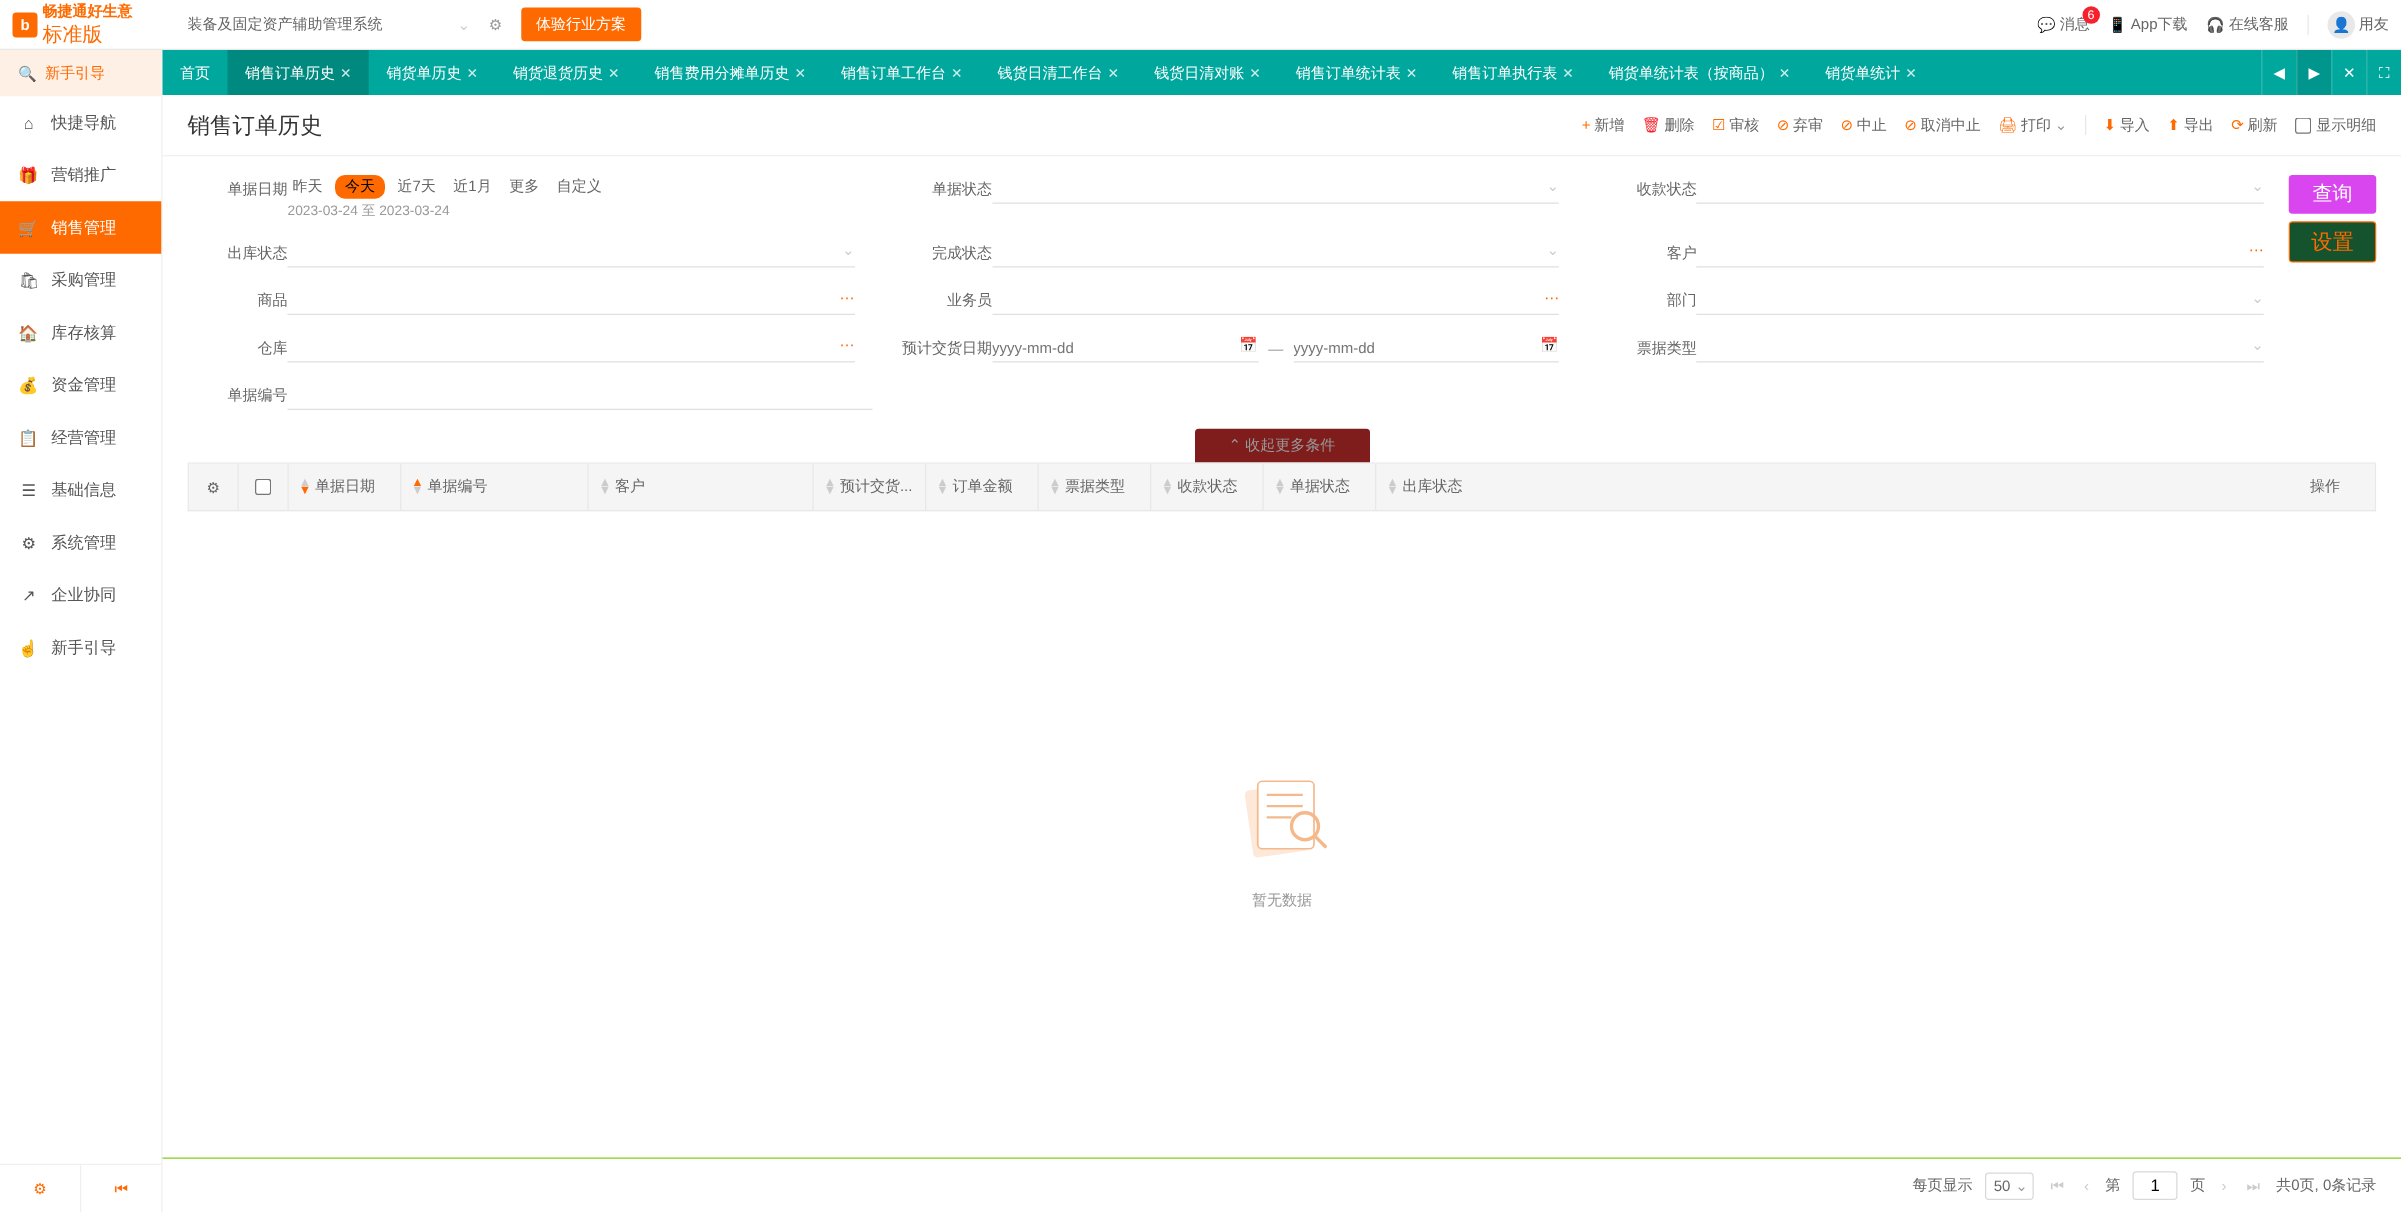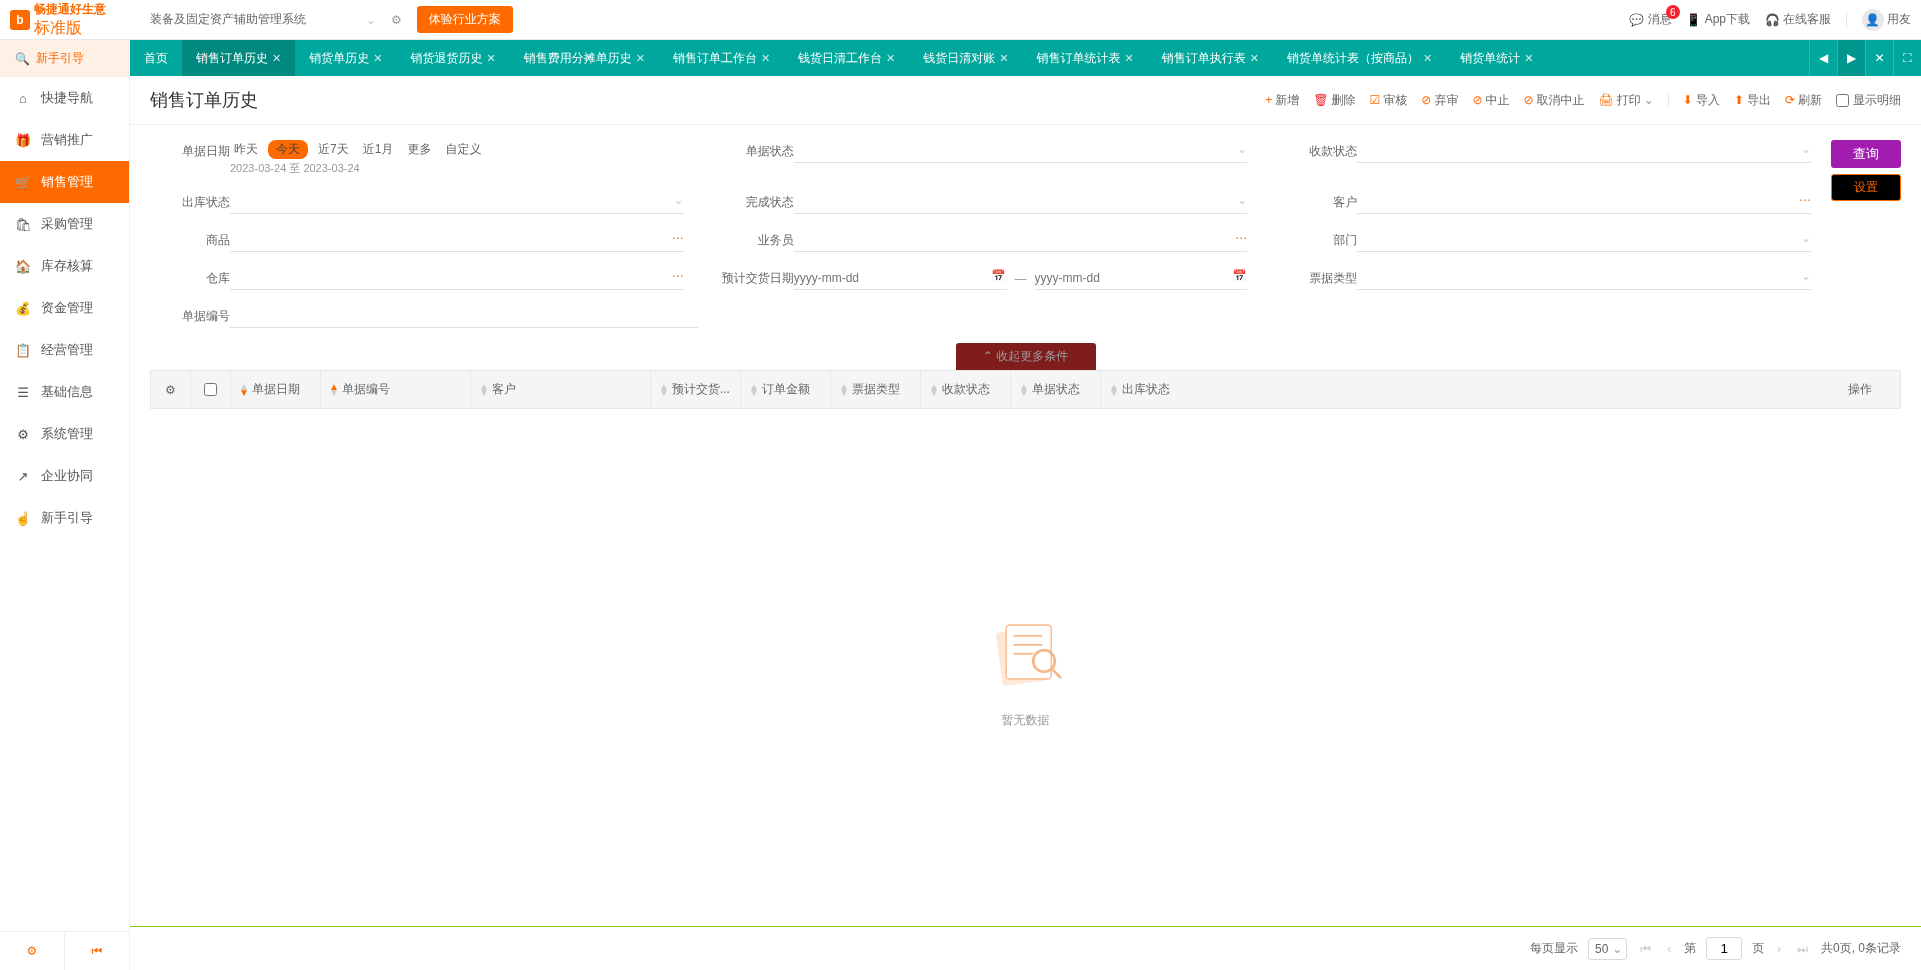--- a/index.html
+++ b/index.html
@@ -59,31 +59,31 @@
     .checkbox-label { display:flex; align-items:center; gap:4px; color:#666;}
     
     
     .filter-area { padding: 15px 20px 0; }
     .filter-row { display: flex; gap: 30px; margin-bottom: 15px; }
     .filter-group { display: flex; align-items: flex-start; flex: 1; }
     .filter-label { width: 80px; text-align: right; color: #666; padding-top: 3px; font-size:12px;}
     .filter-content { flex: 1; }
     .date-tabs { display: flex; gap: 6px; align-items: center; font-size:12px;}
     .date-tab { color: #666; padding:1px 4px; cursor:pointer;}
-    .date-tab.active { background: #ff6a00; color: #404040; border-radius: 8px; padding: 1px 8px; }
+    .date-tab.active { background: #ff6a00; color: #000000; border-radius: 8px; padding: 1px 8px; }
     .date-range { color: #999; font-size: 11px; margin-top: 2px; }
     .input-line { border:none; border-bottom: 1px solid #e0e0e0; width: 100%; padding: 4px 20px 4px 0; font-size:12px; outline:none; background:transparent;}
     .input-wrap { position: relative; flex:1;}
     .input-suffix { position: absolute; right: 0; top: 2px; color: #ccc; cursor:pointer;}
     .suffix-orange { color:#ff6a00;}
     .date-input-row { display:flex; align-items:center; gap:8px;}
     .date-input-row .dash { color:#999;}
     .side-buttons { width:70px; display:flex; flex-direction:column; gap:6px; margin-left:20px;}
-    .btn-query { background: #a21caf; color: #fff; border: none; padding: 5px 0; border-radius: 3px; cursor:pointer; font-size:13px;}
-    .btn-setting { background: #000000; color: #ff6a00; border: 1px solid #ff6a00; padding: 4px 0; border-radius: 3px; cursor:pointer; font-size:12px;}
+    .btn-query { background: #d946ef; color: #fff; border: none; padding: 5px 0; border-radius: 3px; cursor:pointer; font-size:16px;}
+    .btn-setting { background: #14532d; color: #ff6a00; border: 1px solid #ff6a00; padding: 4px 0; border-radius: 3px; cursor:pointer; font-size:17px;}
     
     .collapse-bar { text-align: center; padding: 5px; color: #999; cursor:pointer; font-size:12px; background:#7f1d1d; margin:0 auto; width:140px; border-radius:3px 3px 0 0;}
     
     
     .table-wrap { flex:1; margin: 0 20px; border-top:1px solid #e8e8e8; display:flex; flex-direction:column; overflow:hidden;}
     .table-header { display: flex; background: #f5f5f5; border: 1px solid #e8e8e8; border-top:none;}
     .th { padding: 10px 8px; border-right: 1px solid #e8e8e8; display: flex; align-items: center; gap: 3px; color: #666; font-size:12px;}
     .th:last-child { border-right:none;}
     .sort-icon { color: #ccc; font-size:10px; display:flex; flex-direction:column; line-height:6px;}
     .sort-icon.active-desc .down { color:#ff6a00;}

